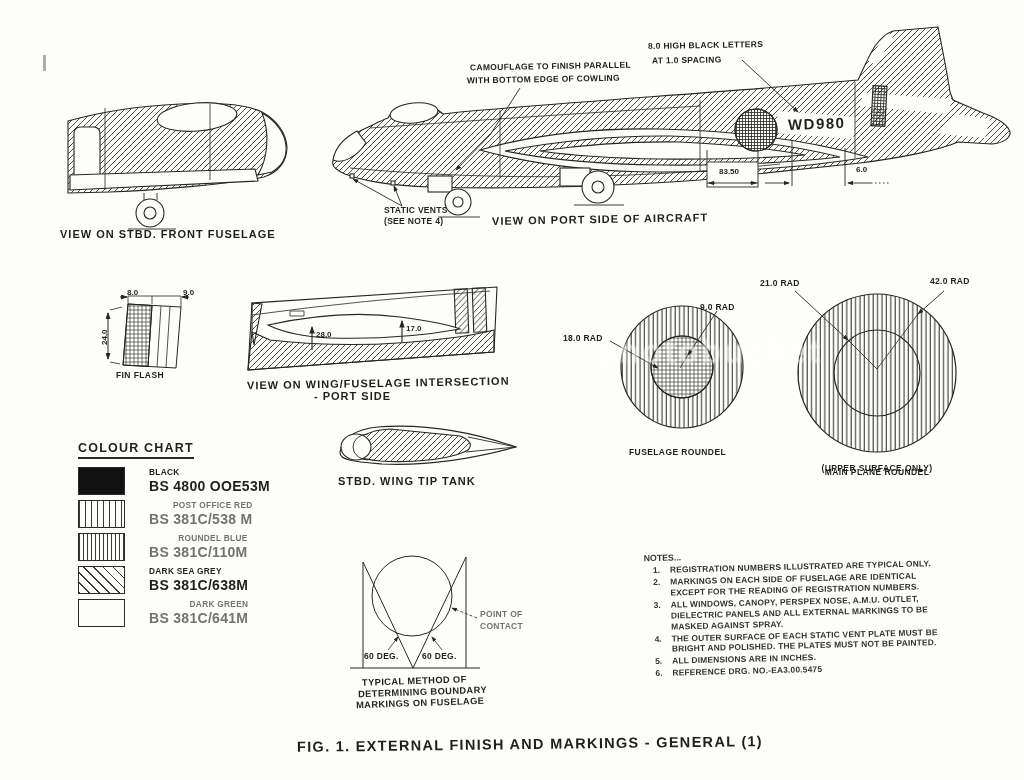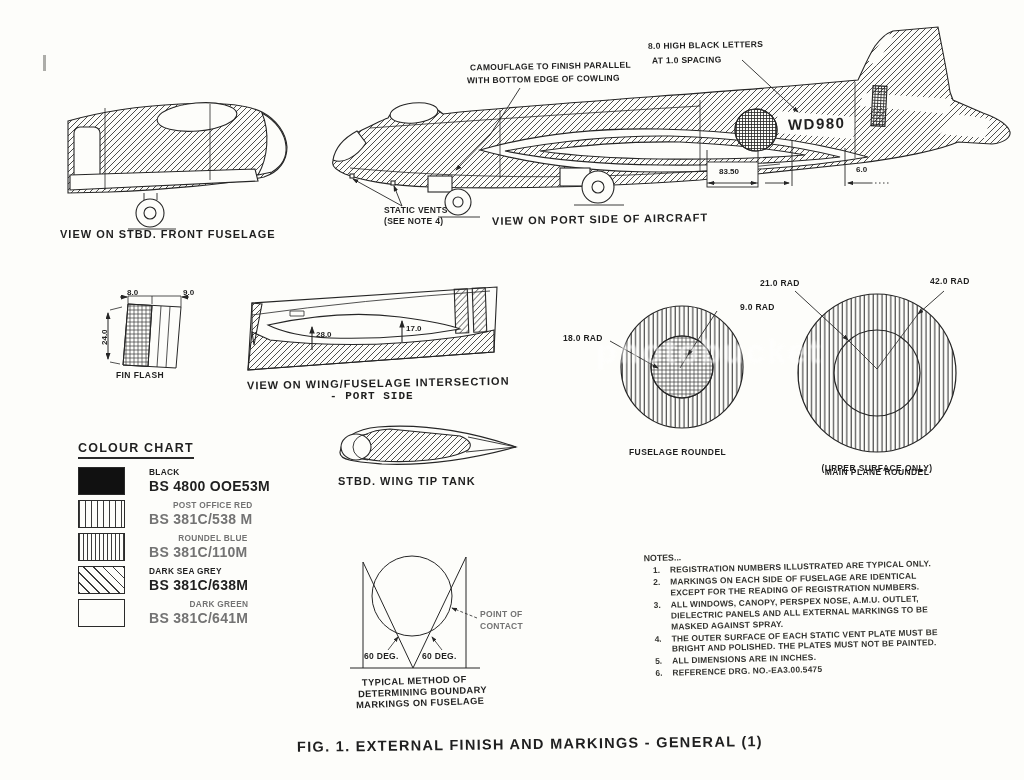--- a/index.html
+++ b/index.html
@@ -220,25 +220,25 @@
   <div class="lbl cap" style="left:60px;top:228px;">VIEW ON STBD. FRONT FUSELAGE</div>
 
   <div class="lbl dim" style="left:127px;top:288px;">8.0</div>
   <div class="lbl dim" style="left:154px;top:288px;padding-left:29px;">9.0</div>
   <div class="lbl dim" style="left:100px;top:345px;transform:rotate(-90deg);transform-origin:left top;">24.0</div>
   <div class="lbl capsm" style="left:116px;top:371px;">FIN FLASH</div>
 
   <div class="lbl dim" style="left:316px;top:330px;">28.0</div>
   <div class="lbl dim" style="left:406px;top:324px;">17.0</div>
   <div class="lbl cap" style="left:247px;top:377px;transform:rotate(-1deg)">VIEW ON WING/FUSELAGE INTERSECTION</div>
-  <div class="lbl cap" style="left:330px;top:390px;font-family:Liberation Mono, monospace;">- PORT SIDE</div>
+  <div class="lbl cap" style="left:314px;top:390px;">- PORT SIDE</div>
   <div class="lbl cap" style="left:338px;top:475px;">STBD. WING TIP TANK</div>
 
   <div class="lbl ann" style="left:563px;top:334px;">18.0 RAD</div>
-  <div class="lbl ann" style="left:700px;top:303px;margin-left:40px;">9.0 RAD</div>
+  <div class="lbl ann" style="left:700px;top:303px;">9.0 RAD</div>
   <div class="lbl capsm" style="left:629px;top:448px;">FUSELAGE ROUNDEL</div>
   <div class="lbl ann" style="left:760px;top:279px;">21.0 RAD</div>
   <div class="lbl ann" style="left:930px;top:277px;">42.0 RAD</div>
   <div class="lbl capsm center" style="left:792px;top:468px;width:170px;">MAIN PLANE ROUNDEL</div>
   <div class="lbl capsm center" style="left:792px;top:464px;width:170px;">(UPPER SURFACE ONLY)</div>
 
   <div class="lbl ann" style="left:364px;top:652px;">60 DEG.</div>
   <div class="lbl ann" style="left:422px;top:652px;">60 DEG.</div>
   <div class="lbl ann faded" style="left:480px;top:610px;">POINT OF</div>
   <div class="lbl ann faded" style="left:480px;top:622px;">CONTACT</div>

